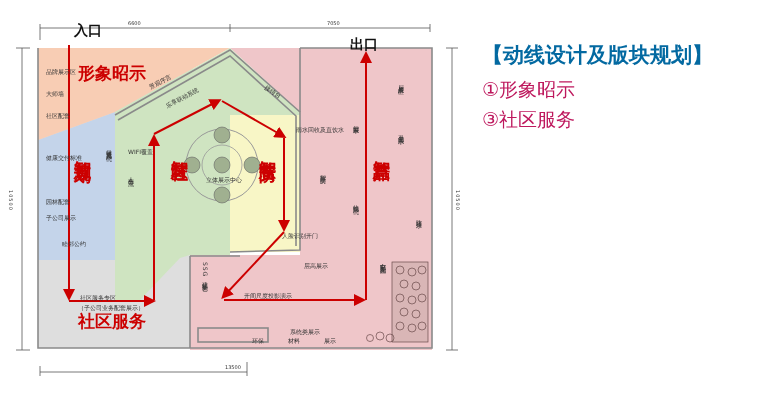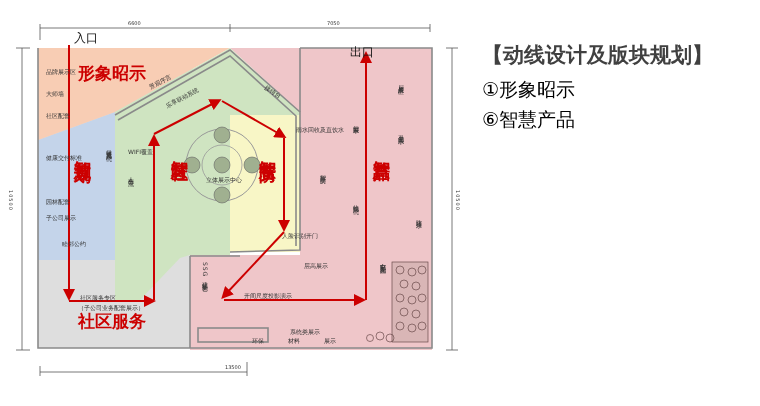--- a/index.html
+++ b/index.html
@@ -4,25 +4,25 @@
 <style>
   html, body { margin:0; padding:0; background:#ffffff; }
   body { width:760px; height:406px; position:relative; overflow:hidden;
          font-family:"DejaVu Sans","Liberation Sans",sans-serif; }
   .plan { position:absolute; left:0; top:0; width:470px; height:406px; }
   .plan svg { position:absolute; left:0; top:0; }
   .lbl { position:absolute; color:#333; font-size:6px; line-height:7px; white-space:nowrap; }
   .vlbl { writing-mode:vertical-rl; letter-spacing:1px; }
   .zone-title { position:absolute; color:#cc0000; font-weight:bold; font-size:17px; line-height:19px; }
   .zone-title.v { writing-mode:vertical-rl; letter-spacing:2px; }
-  .door { position:absolute; font-size:12px; color:#111; font-weight:normal;margin-top:8px; }
+  .door { position:absolute; font-size:14px; color:#111; font-weight:bold; }
   .dim { position:absolute; font-size:5px; color:#333; }
   .legend { position:absolute; left:482px; top:42px; width:270px; }
-  .legend-title { color:#404040; font-weight:bold; font-size:21px; line-height:26px; margin-bottom:6px; white-space:nowrap; }
-  .legend-item { font-size:19px; line-height:30px; color:#000000; white-space:nowrap; }
+  .legend-title { color:#0369a1; font-weight:bold; font-size:21px; line-height:26px; margin-bottom:6px; white-space:nowrap; }
+  .legend-item { font-size:19px; line-height:30px; color:#be185d; white-space:nowrap; }
 </style>
 </head>
 <body>
 
 <div class="plan">
   <svg width="470" height="406" viewBox="0 0 470 406">
 
     <g stroke="#555" stroke-width="0.8" fill="none">
       <line x1="40" y1="28" x2="430" y2="28"></line>
       <line x1="40" y1="24" x2="40" y2="40"></line>
@@ -156,14 +156,14 @@
   <span class="lbl" style="left:252px;top:337px;">环保</span>
   <span class="lbl" style="left:288px;top:337px;">材料</span>
   <span class="lbl" style="left:324px;top:337px;">展示</span>
   <span class="lbl" style="left:80px;top:294px;">社区服务专区</span>
   <span class="lbl" style="left:78px;top:304px;">（子公司业务配套展示）</span>
 </div>
 
 <div class="legend">
   <div class="legend-title">【动线设计及版块规划】</div>
   <div class="legend-item"><span>①</span><span>形象昭示</span></div>
-  <div class="legend-item"><span>⑥</span><span>智慧产品</span></div>
+  <div class="legend-item"><span>③</span><span>社区服务</span></div>
 </div>
 
 </body></html>

